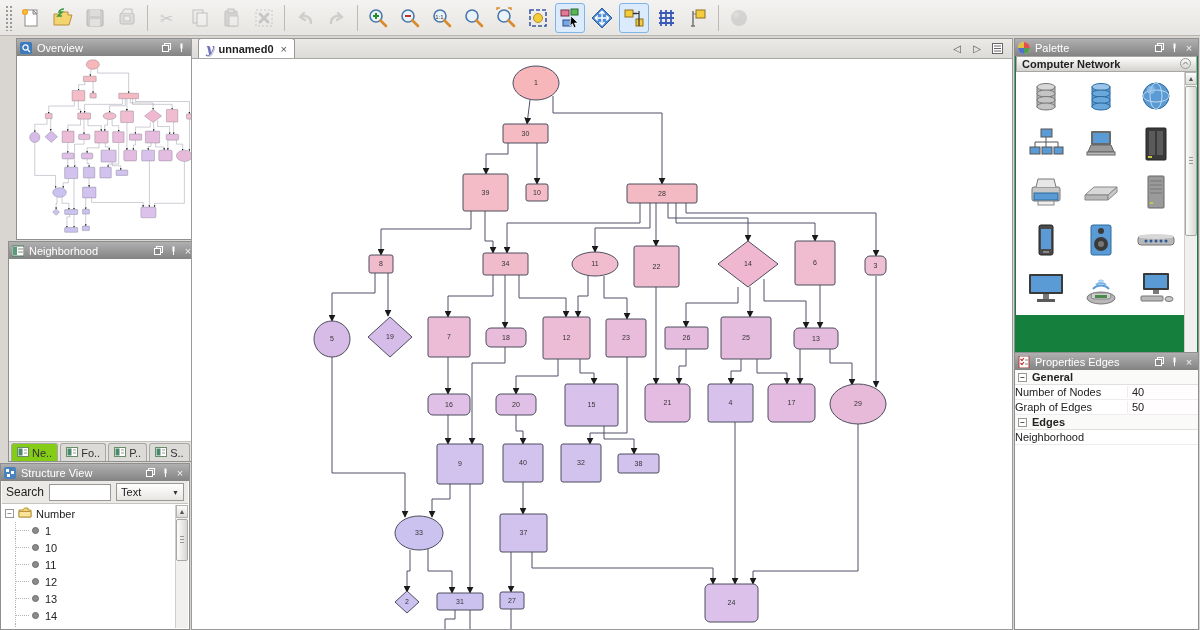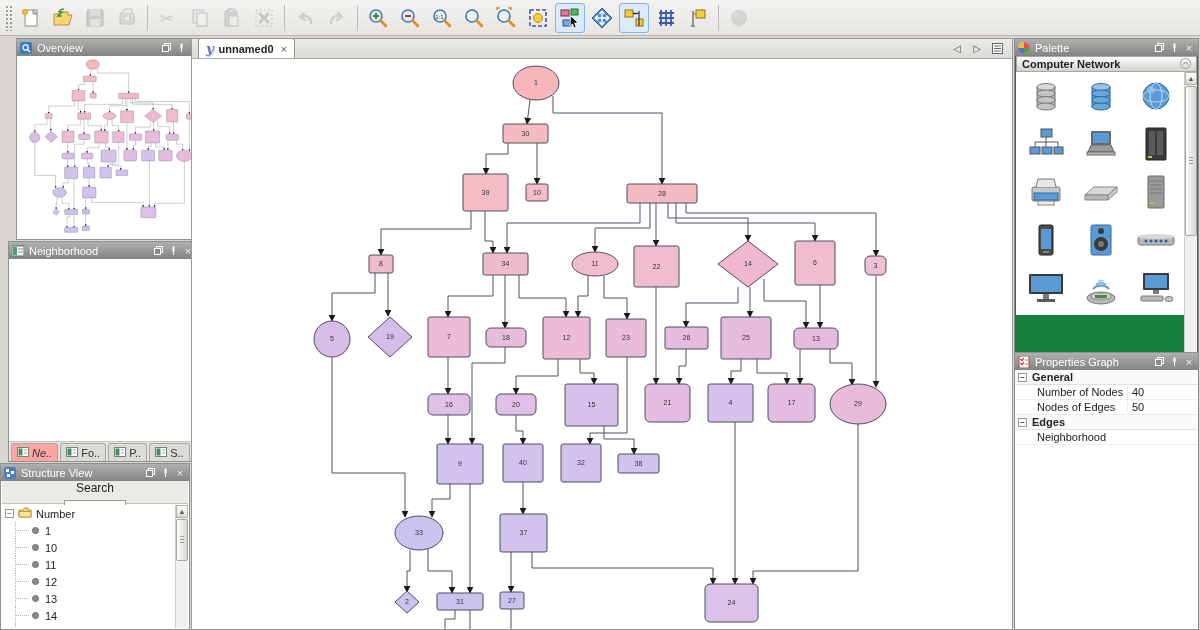--- a/index.html
+++ b/index.html
@@ -33,24 +33,24 @@
   #overview-panel  { left:16px;   top:38;  width:190px; height:202px; }
   #overview-panel  { top:38px; }
   #overview-body { position:absolute; left:1px; top:17px; right:1px; bottom:1px; background:#fff; }
   #neigh-panel { left:8px; top:241px; width:190px; height:221px; }
   #neigh-body { position:absolute; left:1px; top:17px; right:1px; bottom:20px; background:#fff; }
   #neigh-tabs { position:absolute; left:0; right:0; bottom:0; height:20px; background:#e6e4e1;
     display:flex; align-items:flex-end; padding-left:2px; border-top:1px solid #c4c2be; }
   .mini-tab { height:18px; display:flex; align-items:center; gap:3px; padding:0 5px;
     border:1px solid #a9a7a3; border-bottom:none; border-radius:3px 3px 0 0; background:#dddbd7;
     margin-right:2px; font-size:11px; color:#333; }
-  .mini-tab.active { background:#fca5a5;font-style:italic; }
+  .mini-tab.active { background:#84cc16; }
   #structure-panel { left:0; top:463px; width:190px; height:167px; }
   #struct-search { position:absolute; left:1px; top:17px; right:1px; height:23px; background:#eceae7;
-    display:flex; align-items:center; padding:0 4px; gap:5px; border-bottom:1px solid #c6c4c0;flex-direction:column; }
+    display:flex; align-items:center; padding:0 4px; gap:5px; border-bottom:1px solid #c6c4c0; }
   #search-input { width:62px; height:17px; border:1px solid #9a9895; background:#fff; font-size:11px; padding:0 2px; }
   #search-select { width:88px; height:18px; border:1px solid #9a9895; background:linear-gradient(#fff,#e8e6e3);
     display:flex; align-items:center; justify-content:space-between; padding:0 4px; font-size:11px;gap:9px; }
   #tree { position:absolute; left:1px; top:41px; right:14px; bottom:1px; background:#fff; overflow:hidden; }
   .tree-root-row { display:flex; align-items:center; height:17px; padding-left:3px; gap:4px; }
   .expander { width:9px; height:9px; border:1px solid #9a9895; background:#fff; font-size:8px;
     line-height:7px; text-align:center; color:#444; flex:none; }
   .tree-item { display:flex; align-items:center; height:17px; padding-left:30px; gap:6px; position:relative; }
   .tree-item::before { content:""; position:absolute; left:13px; top:0; bottom:0; border-left:1px dotted #b5b3b0; }
   .tree-item::after { content:""; position:absolute; left:13px; top:8px; width:14px; border-top:1px dotted #b5b3b0; }
@@ -86,21 +86,21 @@
   .sect-header .chev { color:#777; }
   #palette-grid { position:absolute; left:1px; top:33px; width:170px; height:243px; background:#fff;
     display:grid; grid-template-columns:repeat(3,1fr); align-content:start; padding:4px 2px; row-gap:8px; }
   .pal-item { display:flex; align-items:center; justify-content:center; height:40px; }
   #palette-scroll { top:33px; right:1px; bottom:34px; width:13px; }
   #palette-footer { position:absolute; left:1px; right:1px; bottom:1px; }
   #props-panel { left:1014px; top:352px; width:185px; height:278px; }
   .prop-section { display:flex; align-items:center; height:15px; border-bottom:1px solid #e2e0dd;
     font-weight:bold; gap:5px; padding-left:3px; background:#fafaf8; }
   .prop-row { display:flex; height:15px; border-bottom:1px solid #efedeb; align-items:center; }
-  .prop-label { width:112px; padding-left:22px; color:#222; }
+  .prop-label { width:112px; color:#222; }
   .prop-value { flex:1; border-left:1px solid #efedeb; padding-left:4px; background:#fffdfd; }
 
   svg text { font-family:"Liberation Sans", sans-serif; }
   #overview-svg .nlabel { display:none; }
 </style>
 </head>
 <body>
 
 <div id="toolbar" class="abs">
   <div class="drag-handle"></div>
@@ -1077,21 +1077,21 @@
 <div id="props-panel" class="panel">
   <div class="ptitle">
     <span class="ticon">
       <svg width="12" height="12">
           <rect x="1" y="0" width="10" height="12" fill="#fff" stroke="#b04040"></rect>
           <path d="M2.5,3 L4,4.5 L6,2" stroke="#c03030" fill="none" stroke-width="1.2"></path>
           <path d="M2.5,7 L4,8.5 L6,6" stroke="#c03030" fill="none" stroke-width="1.2"></path>
           <line x1="7" y1="4" x2="10" y2="4" stroke="#888"></line>
           <line x1="7" y1="8" x2="10" y2="8" stroke="#888"></line>
         </svg></span>
-    <span class="tname">Properties Graph</span>
+    <span class="tname">Properties Edges</span>
     <span class="tbuttons">
       <span class="wbtn">
           <svg width="9" height="9">
             <rect x="2.5" y="0.5" width="6" height="6" fill="none" stroke="#fff"></rect>
             <rect x="0.5" y="2.5" width="6" height="6" fill="#888" stroke="#fff"></rect>
           </svg>
         </span>
       <span class="wbtn">
           <svg width="9" height="9">
             <rect x="3.5" y="0.5" width="2" height="5" fill="#fff"></rect>
@@ -1104,21 +1104,21 @@
   <div id="props-body">
       <div class="prop-section">
         <span class="expander">−</span>
         <span>General</span>
       </div>
       <div class="prop-row">
         <span class="prop-label">Number of Nodes</span>
         <span class="prop-value">40</span>
       </div>
       <div class="prop-row">
-        <span class="prop-label">Nodes of Edges</span>
+        <span class="prop-label">Graph of Edges</span>
         <span class="prop-value">50</span>
       </div>
       <div class="prop-section">
         <span class="expander">−</span>
         <span>Edges</span>
       </div>
       <div class="prop-row">
         <span class="prop-label">Neighborhood</span>
         <span class="prop-value"></span>
       </div>

